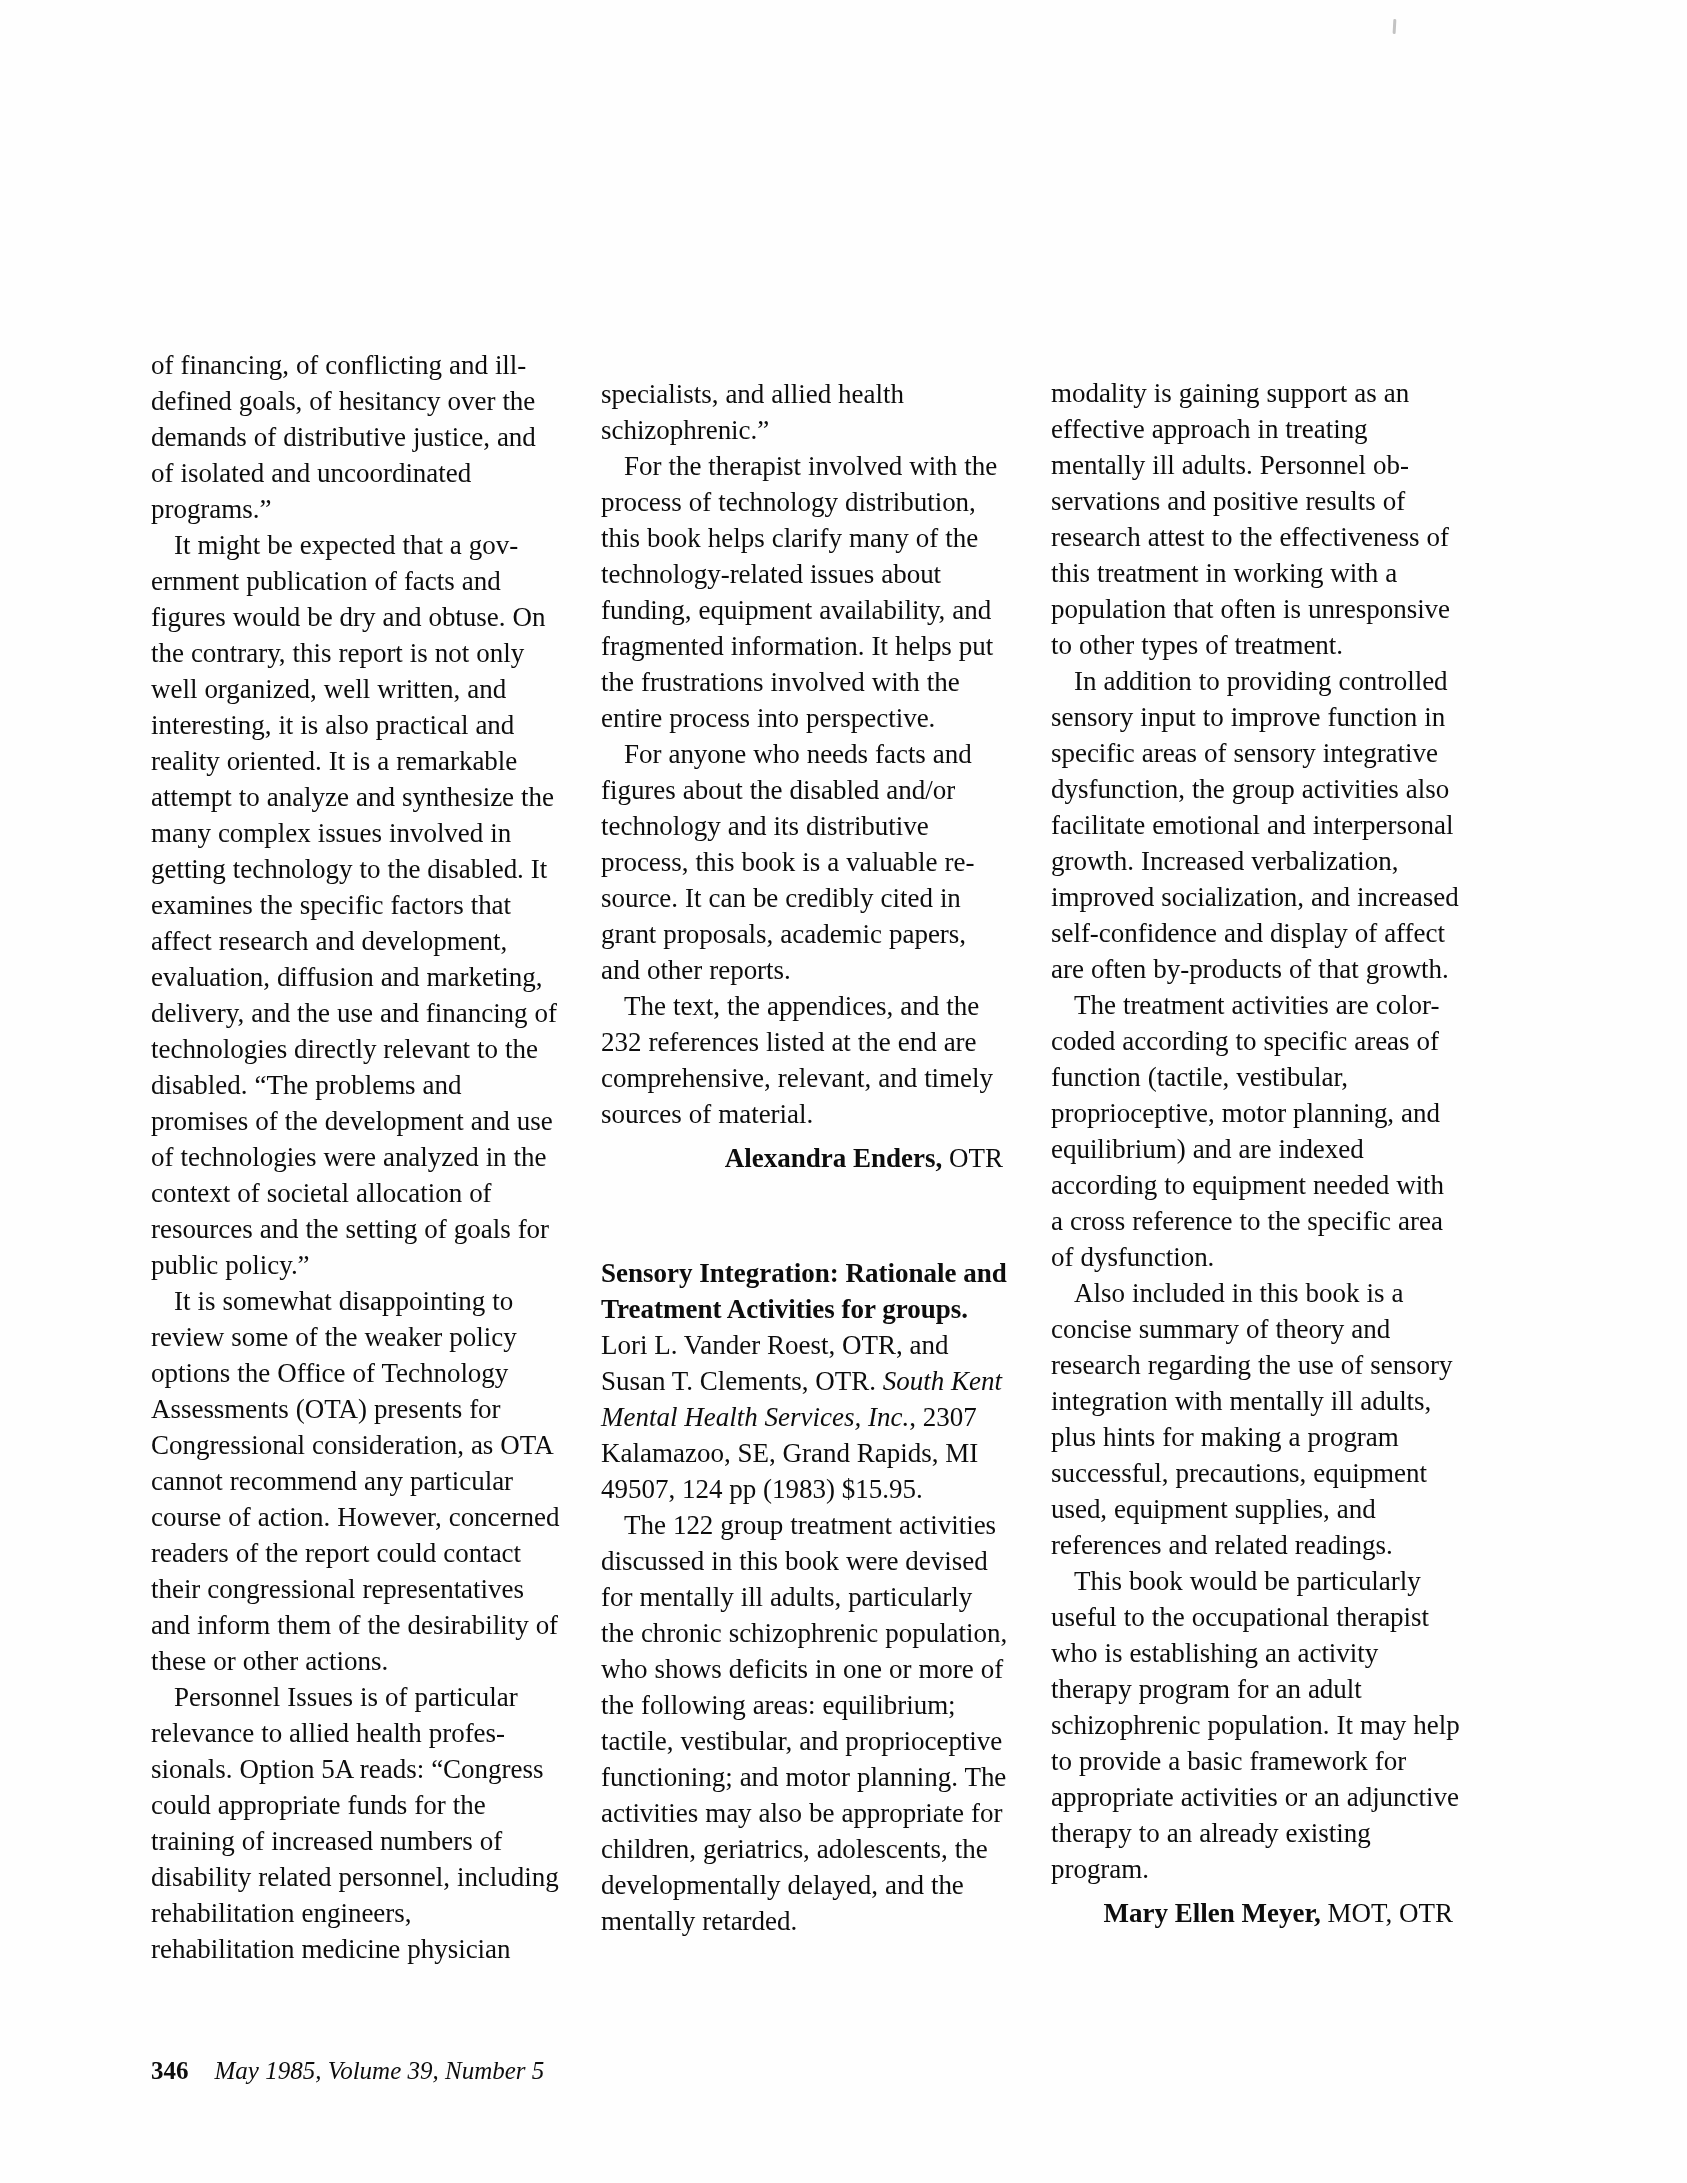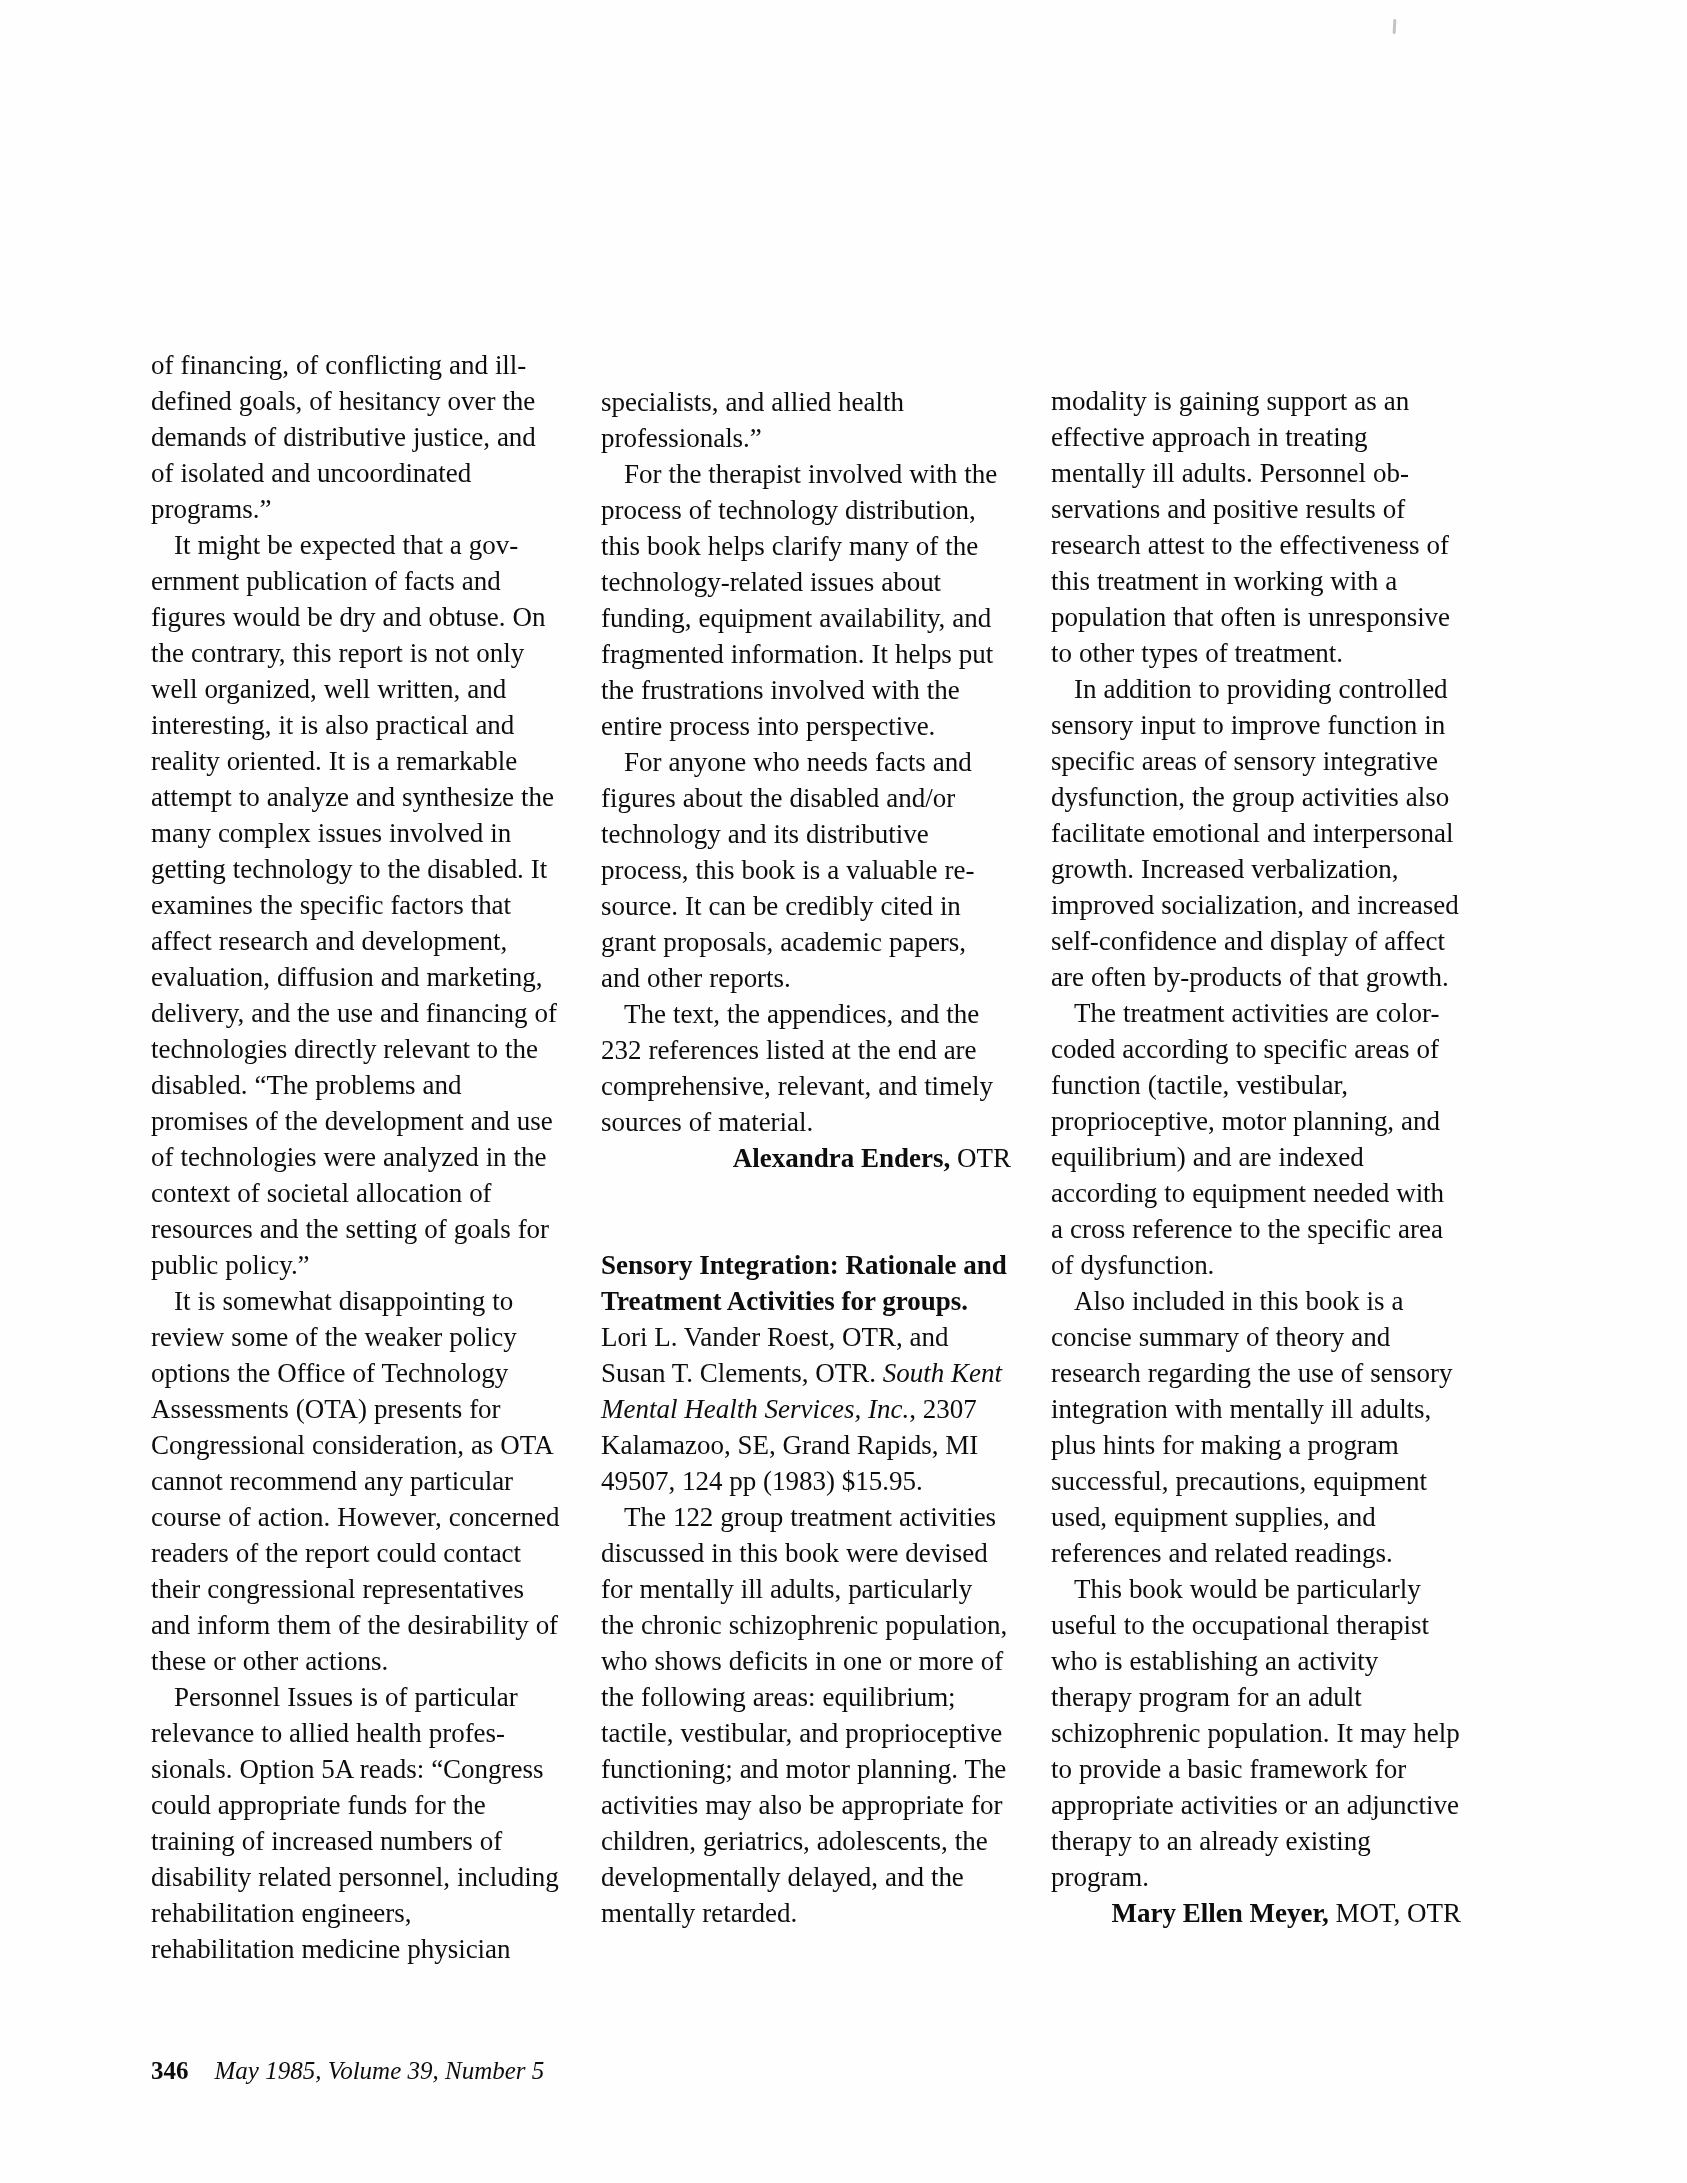--- a/index.html
+++ b/index.html
@@ -58,21 +58,21 @@
     text-align: left;
     hyphens: manual;
     word-spacing: 0.3px;
     letter-spacing: -0.03px;
   }
   p.para.indent {
     text-indent: 23px;
   }
 
   .byline {
-    margin: 0;
+    margin: 8px;
     font-size: 27px;
     line-height: 36px;
     text-align: right;
   }
   .byline b { font-weight: bold; }
 
   .gap-before-title {
     height: 71px;
   }
 
@@ -109,21 +109,21 @@
   <div class="scan-speck"></div>
 
   <div class="columns">
     <div class="col">
         <p class="para">of financing, of conflicting and ill-defined goals, of hesitancy over the demands of distributive jus­tice, and of isolated and uncoordi­nated programs.”</p>
         <p class="para indent">It might be expected that a gov­ernment publication of facts and figures would be dry and obtuse. On the contrary, this report is not only well organized, well written, and interesting, it is also practical and reality oriented. It is a re­markable attempt to analyze and synthesize the many complex is­sues involved in getting technol­ogy to the disabled. It examines the specific factors that affect re­search and development, evalua­tion, diffusion and marketing, de­livery, and the use and financing of technologies directly relevant to the disabled. “The problems and promises of the development and use of technologies were ana­lyzed in the context of societal al­location of resources and the set­ting of goals for public policy.”</p>
         <p class="para indent">It is somewhat disappointing to review some of the weaker policy options the Office of Technology Assessments (OTA) presents for Congressional consideration, as OTA cannot recommend any par­ticular course of action. However, concerned readers of the report could contact their congressional representatives and inform them of the desirability of these or other actions.</p>
         <p class="para indent">Personnel Issues is of particular relevance to allied health profes­sionals. Option 5A reads: “Con­gress could appropriate funds for the training of increased numbers of disability related personnel, in­cluding rehabilitation engineers, rehabilitation medicine physician</p>
       </div>
     <div class="col">
-        <p class="para">specialists, and allied health professionals.”</p>
+        <p class="para">specialists, and allied health schizophrenic.”</p>
         <p class="para indent">For the therapist involved with the process of technology distribu­tion, this book helps clarify many of the technology-related issues about funding, equipment availa­bility, and fragmented informa­tion. It helps put the frustrations involved with the entire process into perspective.</p>
         <p class="para indent">For anyone who needs facts and figures about the disabled and/or technology and its distributive process, this book is a valuable re­source. It can be credibly cited in grant proposals, academic papers, and other reports.</p>
         <p class="para indent">The text, the appendices, and the 232 references listed at the end are comprehensive, relevant, and timely sources of material.</p>
         <p class="byline"><b>Alexandra Enders,</b><span> OTR</span></p>
         <div class="gap-before-title"></div>
         <p class="booktitle"><span class="t">Sensory Integration: Rationale and Treatment Activities for groups.</span><span> Lori L. Vander Roest, OTR, and Susan T. Clements, OTR. </span><span class="pub">South Kent Mental Health Services, Inc.</span><span>, 2307 Kalamazoo, SE, Grand Rapids, MI 49507, 124 pp (1983) $15.95.</span></p>
         <p class="para indent">The 122 group treatment activ­ities discussed in this book were devised for mentally ill adults, particularly the chronic schizo­phrenic population, who shows deficits in one or more of the fol­lowing areas: equilibrium; tactile, vestibular, and proprioceptive functioning; and motor planning. The activities may also be appro­priate for children, geriatrics, ad­olescents, the developmentally de­layed, and the mentally retarded.</p>
       </div>
     <div class="col">
         <p class="para">modality is gaining support as an effective approach in treating mentally ill adults. Personnel ob­servations and positive results of research attest to the effectiveness of this treatment in working with a population that often is unre­sponsive to other types of treat­ment.</p>

